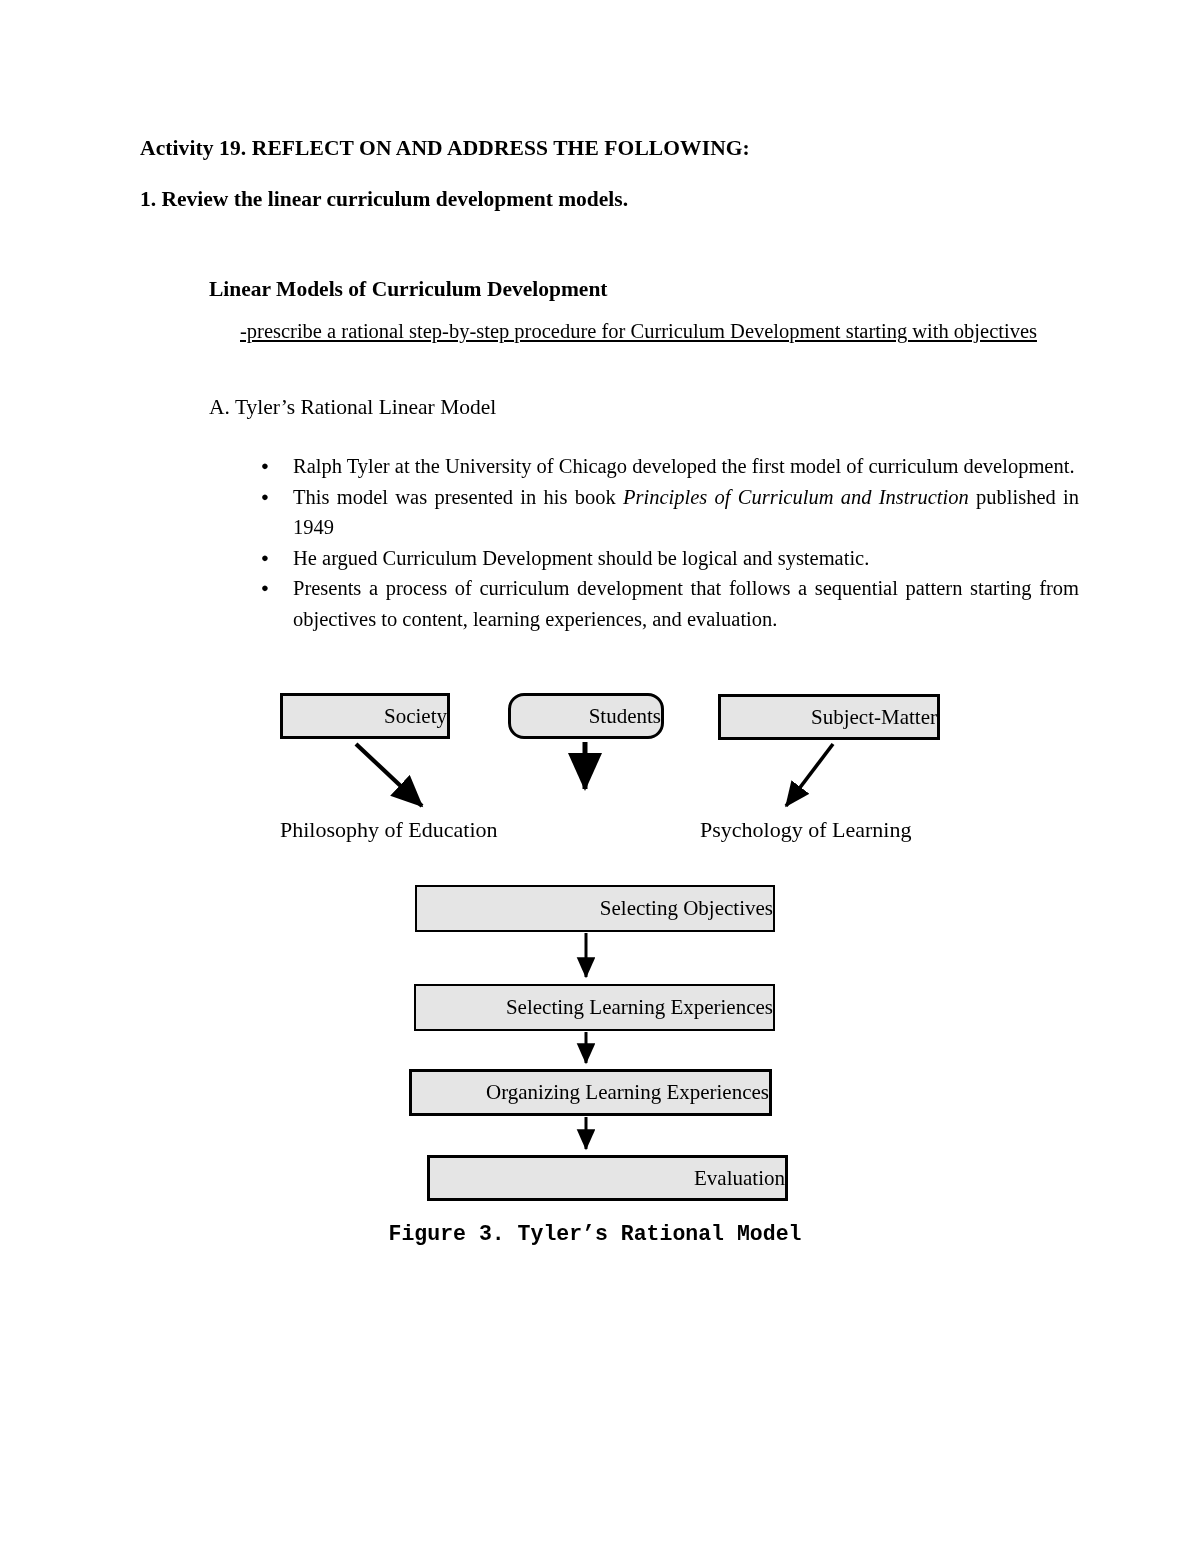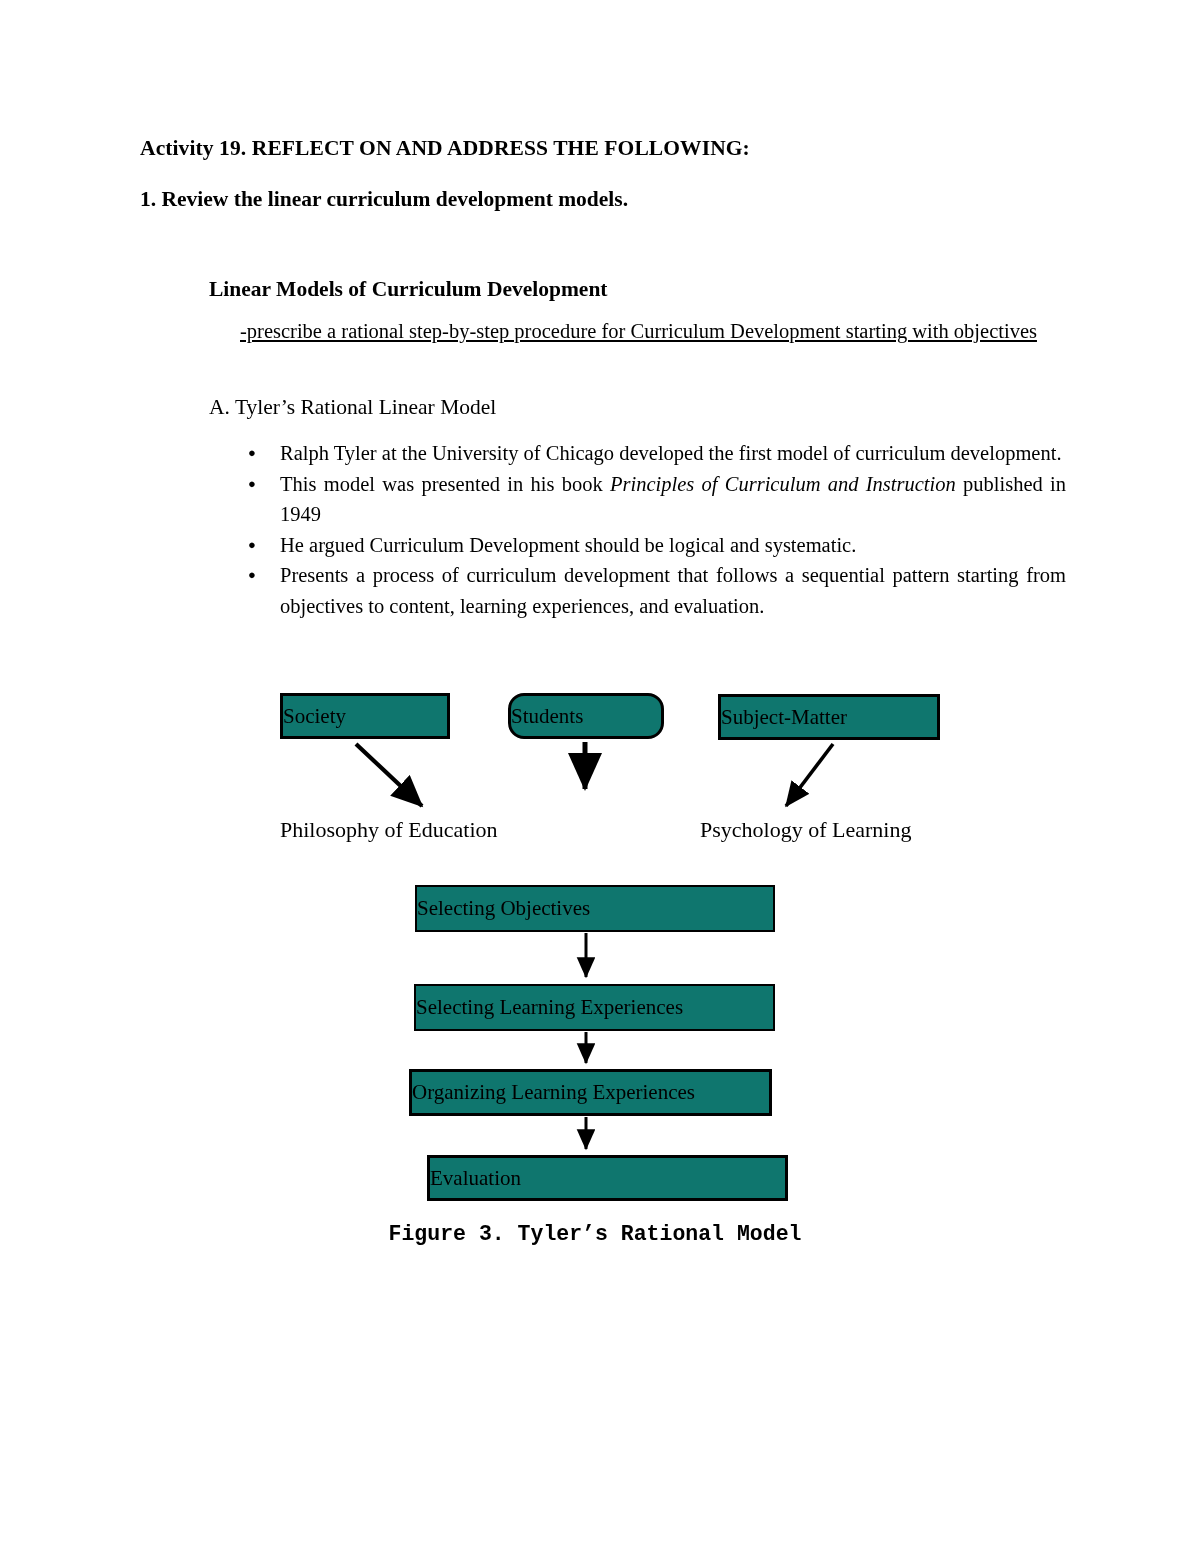--- a/index.html
+++ b/index.html
@@ -70,21 +70,21 @@
     top: 395px;
     font-size: 21.5px;
     font-weight: normal;
   }
 
   ul.bullets {
     position: absolute;
     left: 246px;
     top: 438px;
     width: 820px;
-    margin: 0;
+    margin: 13px;
     padding: 0;
     list-style: none;
   }
   ul.bullets li {
     position: relative;
     padding-left: 34px;
     font-size: 20.5px;
     line-height: 30.5px;
     margin: 0 0 0 0;
   }
@@ -110,25 +110,25 @@
     left: 0;
     top: 0;
     width: 1200px;
     height: 1553px;
     pointer-events: none;
   }
 
   .dbox {
     position: absolute;
     box-sizing: border-box;
-    background: #0f766e;
+    background: #e5e5e5;
     border: 2px solid #000000;
     display: flex;
     align-items: center;
-    justify-content: flex-start;
+    justify-content: flex-end;
     font-size: 21px;
     line-height: 1;
     pointer-events: auto;
   }
   .dbox.heavy { border-width: 3px; }
 
   .dlabel {
     position: absolute;
     font-size: 22px;
     white-space: nowrap;

